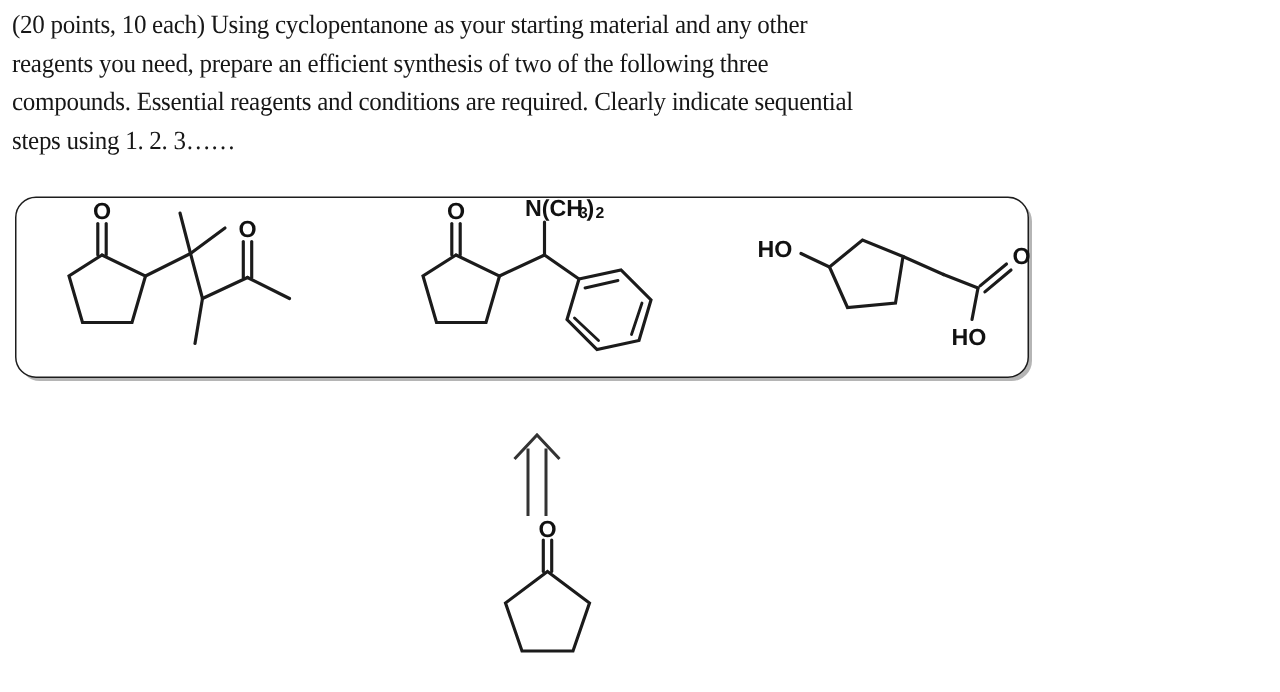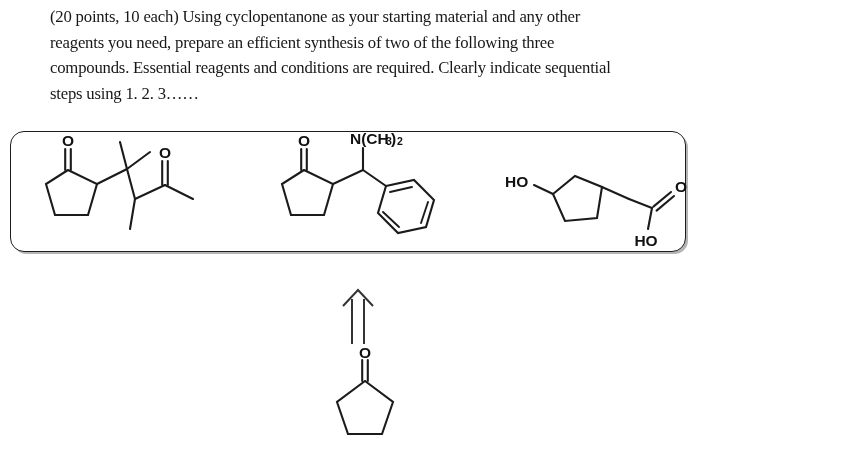--- a/index.html
+++ b/index.html
@@ -20,21 +20,20 @@
   
   #question-text {
     position: absolute;
     left: 8px;
     top: 4px;
     width: 700px;
     font-size: 17.5px;
     line-height: 25.5px;
     letter-spacing: -0.22px;
     color: #171717;
-    margin-left: 42px;
     -webkit-font-smoothing: antialiased;
   }
   #question-text .qline {
     display: block;
     white-space: nowrap;
     transform: scaleX(0.955);
     transform-origin: left center;
   }
 
   
@@ -52,21 +51,21 @@
   }
 
   .struct {
     position: absolute;
   }
   .struct svg { display: block; overflow: visible; }
 
   
   #structure-1 { left: 38px;  top: 138px; }
   #structure-2 { left: 276px; top: 136px; }
-  #structure-3 { left: 505px; top: 166px; }
+  #structure-3 { left: 505px; top: 150px; }
   #structure-start { left: 333px; top: 352px; }
   #reaction-arrow { left: 338px; top: 288px; }
 
   
   .bond {
     stroke: #1b1b1b;
     stroke-width: 2.1;
     stroke-linecap: round;
     fill: none;
   }

